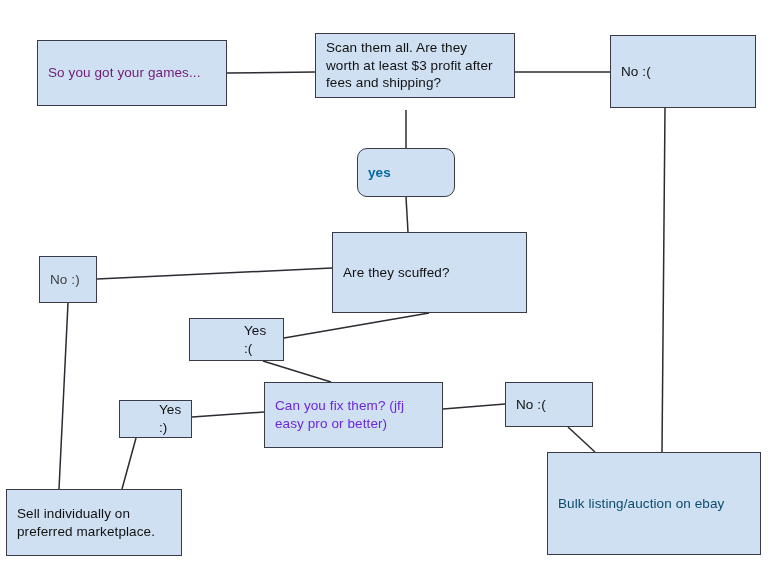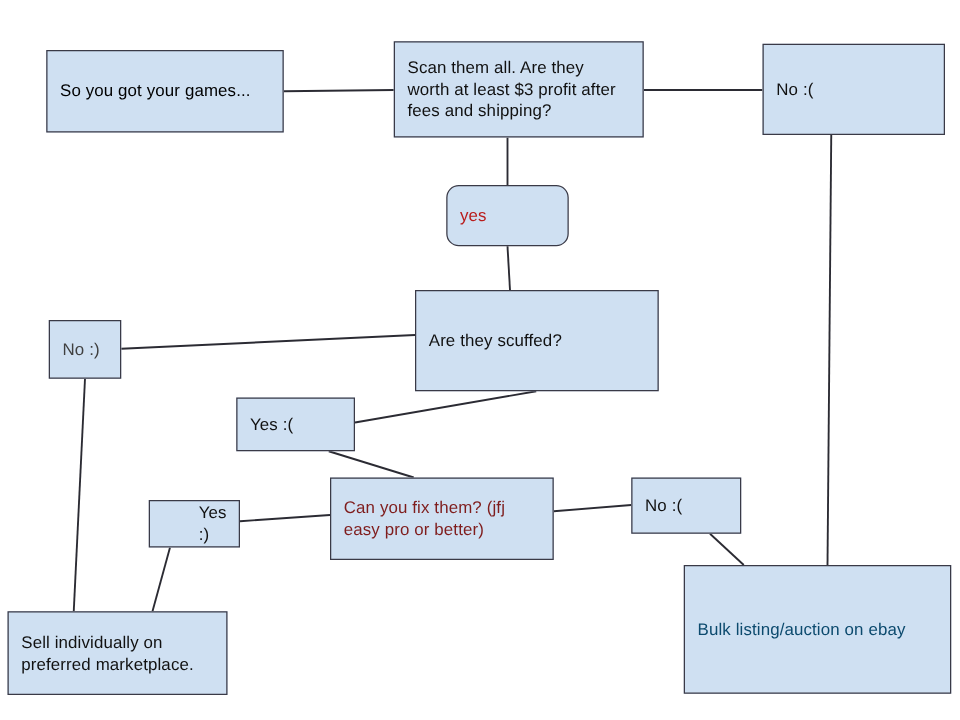--- a/index.html
+++ b/index.html
@@ -60,42 +60,42 @@
       <line x1="263" y1="361" x2="331" y2="382" stroke="#2b2b33" stroke-width="1.5"></line>
       <line x1="264" y1="412" x2="192" y2="417" stroke="#2b2b33" stroke-width="1.5"></line>
       <line x1="443" y1="409" x2="505" y2="404" stroke="#2b2b33" stroke-width="1.5"></line>
       <line x1="568" y1="427" x2="595" y2="452" stroke="#2b2b33" stroke-width="1.5"></line>
       <line x1="665" y1="108" x2="662" y2="452" stroke="#2b2b33" stroke-width="1.5"></line>
       <line x1="68" y1="303" x2="59" y2="489" stroke="#2b2b33" stroke-width="1.5"></line>
       <line x1="136" y1="438" x2="122" y2="489" stroke="#2b2b33" stroke-width="1.5"></line>
     </svg>
   <div id="nodes">
       <div class="node" style="left: 37px; top: 40px; width: 190px; height: 66px; background: rgb(207, 224, 242); border-color: rgb(58, 58, 71);">
-        <div class="label" style="color: #000000;">So you got your games...</div>
+        <div class="label" style="color: #701a75;">So you got your games...</div>
       </div>
-      <div class="node" style="left: 315px; top: 33px; width: 200px; height: 77px; background: rgb(207, 224, 242); border-color: rgb(58, 58, 71);">
+      <div class="node" style="left: 315px; top: 33px; width: 200px; height: 65px; background: rgb(207, 224, 242); border-color: rgb(58, 58, 71);">
         <div class="label" style="color: rgb(17, 17, 17);">Scan them all. Are they worth at least $3 profit after fees and shipping?</div>
       </div>
       <div class="node" style="left: 610px; top: 35px; width: 146px; height: 73px; background: rgb(207, 224, 242); border-color: rgb(58, 58, 71);">
         <div class="label" style="color: rgb(17, 17, 17);">No :(</div>
       </div>
       <div class="node rounded" style="left: 357px; top: 148px; width: 98px; height: 49px; background: rgb(207, 224, 242); border-color: rgb(58, 58, 71);">
-        <div class="label" style="color: #b91c1c;">yes</div>
+        <div class="label" style="color: #0369a1; font-weight: bold;">yes</div>
       </div>
       <div class="node" style="left: 332px; top: 232px; width: 195px; height: 81px; background: rgb(207, 224, 242); border-color: rgb(58, 58, 71); text-align: right;">
         <div class="label" style="color: rgb(17, 17, 17);">Are they scuffed?</div>
       </div>
       <div class="node" style="left: 39px; top: 256px; width: 58px; height: 47px; background: rgb(207, 224, 242); border-color: rgb(58, 58, 71);">
         <div class="label" style="color: #404040;">No :)</div>
       </div>
       <div class="node" style="left: 189px; top: 318px; width: 95px; height: 43px; background: rgb(207, 224, 242); border-color: rgb(58, 58, 71);">
-        <div class="label" style="color: rgb(17, 17, 17);">Yes :(</div>
+        <div class="label" style="color: rgb(17, 17, 17); margin-left: 44px;">Yes :(</div>
       </div>
       <div class="node" style="left: 264px; top: 382px; width: 179px; height: 66px; background: rgb(207, 224, 242); border-color: rgb(58, 58, 71);">
-        <div class="label" style="color: #7f1d1d;">Can you fix them? (jfj easy pro or better)</div>
+        <div class="label" style="color: #6d28d9;">Can you fix them? (jfj easy pro or better)</div>
       </div>
       <div class="node" style="left: 119px; top: 400px; width: 73px; height: 38px; background: rgb(207, 224, 242); border-color: rgb(58, 58, 71);">
         <div class="label" style="color: rgb(17, 17, 17); margin-left: 29px;">Yes :)</div>
       </div>
       <div class="node" style="left: 505px; top: 382px; width: 88px; height: 45px; background: rgb(207, 224, 242); border-color: rgb(58, 58, 71);">
         <div class="label" style="color: rgb(17, 17, 17);">No :(</div>
       </div>
       <div class="node" style="left: 6px; top: 489px; width: 176px; height: 67px; background: rgb(207, 224, 242); border-color: rgb(58, 58, 71);">
         <div class="label" style="color: rgb(17, 17, 17);">Sell individually on preferred marketplace.</div>
       </div>

